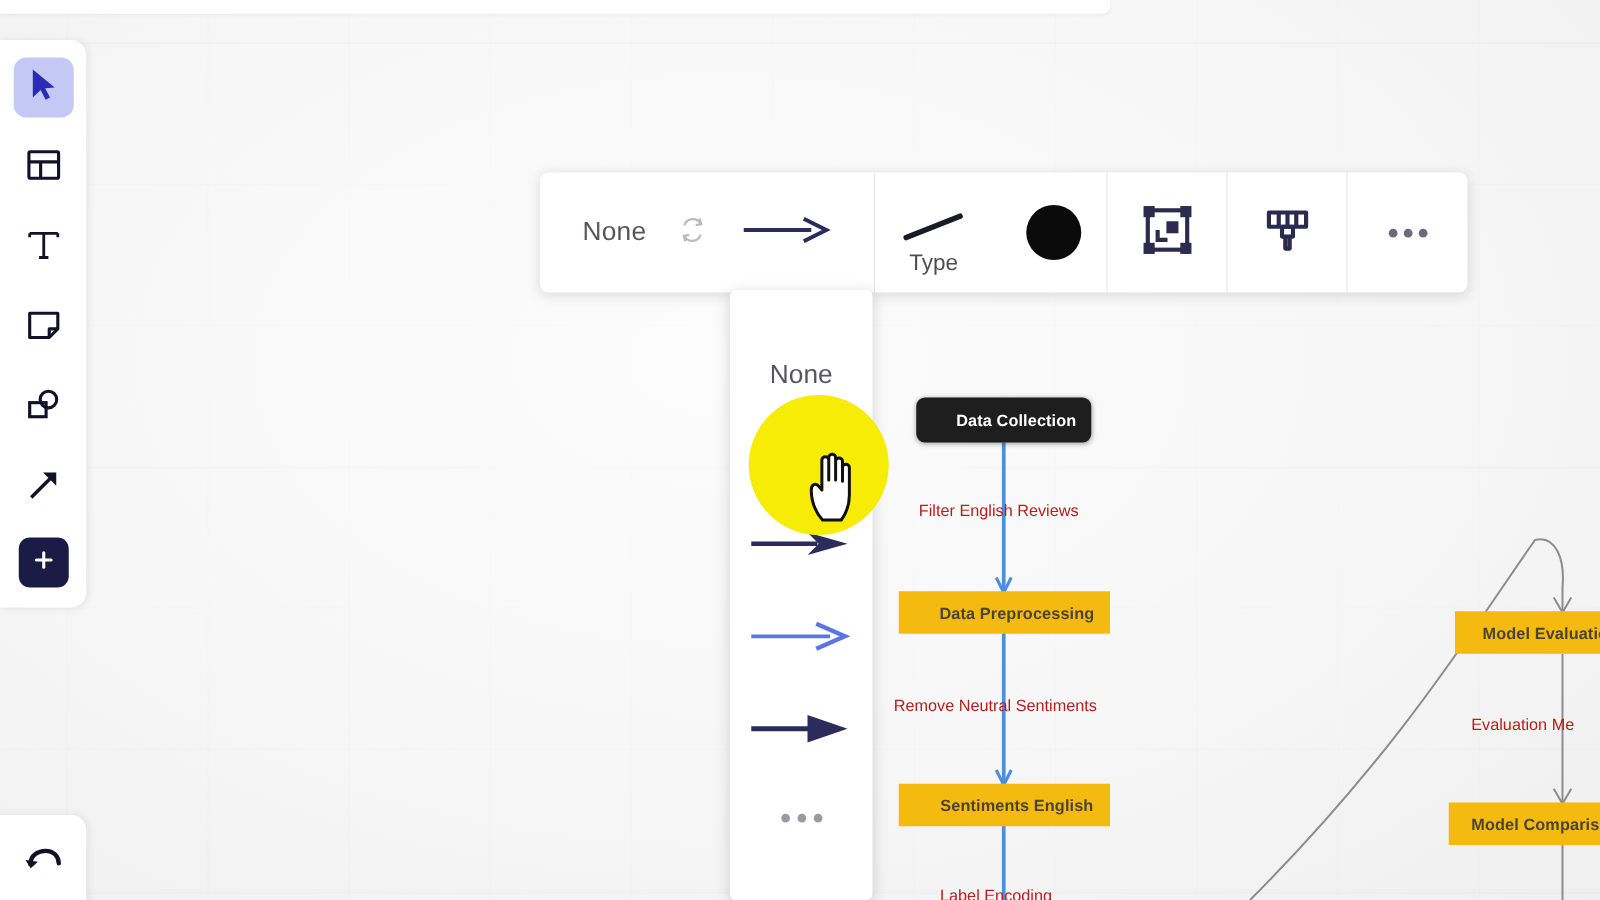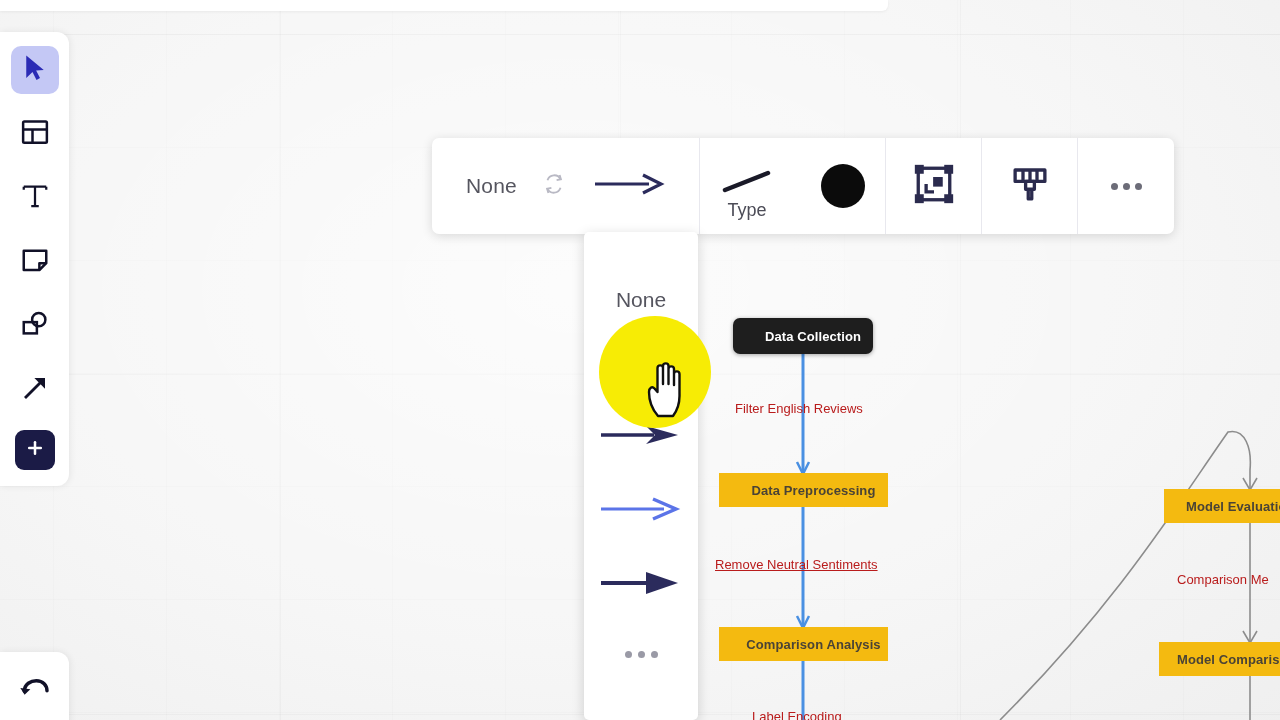--- a/index.html
+++ b/index.html
@@ -266,33 +266,33 @@
       <line x1="1250" y1="676" x2="1250" y2="720" stroke="#8c8c8c" stroke-width="1.6"></line>
     </svg>
 
     <div class="node node-dark" style="left:733px;top:318px;width:140px;height:36px;">
         <span>Data Collection</span>
       </div>
     <div class="node node-yellow" style="left:719px;top:473px;width:169px;height:34px;justify-content:center;">
         <span>Data Preprocessing</span>
       </div>
     <div class="node node-yellow" style="left:719px;top:627px;width:169px;height:34px;">
-        <span>Comparison Analysis</span>
+        <span>Sentiments English</span>
       </div>
     <div class="node node-yellow" style="left:1164px;top:489px;width:160px;height:34px;justify-content:flex-start;padding-left:22px;">
         <span>Model Evaluation</span>
       </div>
     <div class="node node-yellow" style="left:1159px;top:642px;width:165px;height:34px;justify-content:flex-start;padding-left:18px;">
         <span>Model Comparison</span>
       </div>
 
     <div class="edge-label" style="left:735px;top:401px;">Filter English Reviews</div>
-    <div class="edge-label" style="left:715px;top:557px;text-decoration:underline;">Remove Neutral Sentiments</div>
+    <div class="edge-label" style="left:715px;top:557px;">Remove Neutral Sentiments</div>
     <div class="edge-label" style="left:752px;top:709px;">Label Encoding</div>
-    <div class="edge-label" style="left:1177px;top:572px;">Comparison Me</div>
+    <div class="edge-label" style="left:1177px;top:572px;">Evaluation Me</div>
   </div>
 
   <div class="top-strip"></div>
 
   <div class="left-toolbar">
 
     <div class="tool-btn active">
       <span>
         <svg width="30" height="30" viewBox="0 0 24 24">
             <path d="M5 2 L5 20 L10 15.2 L13.2 21.5 L16 20 L12.9 14 L19 13.6 Z" fill="#2b2bb5"></path>

